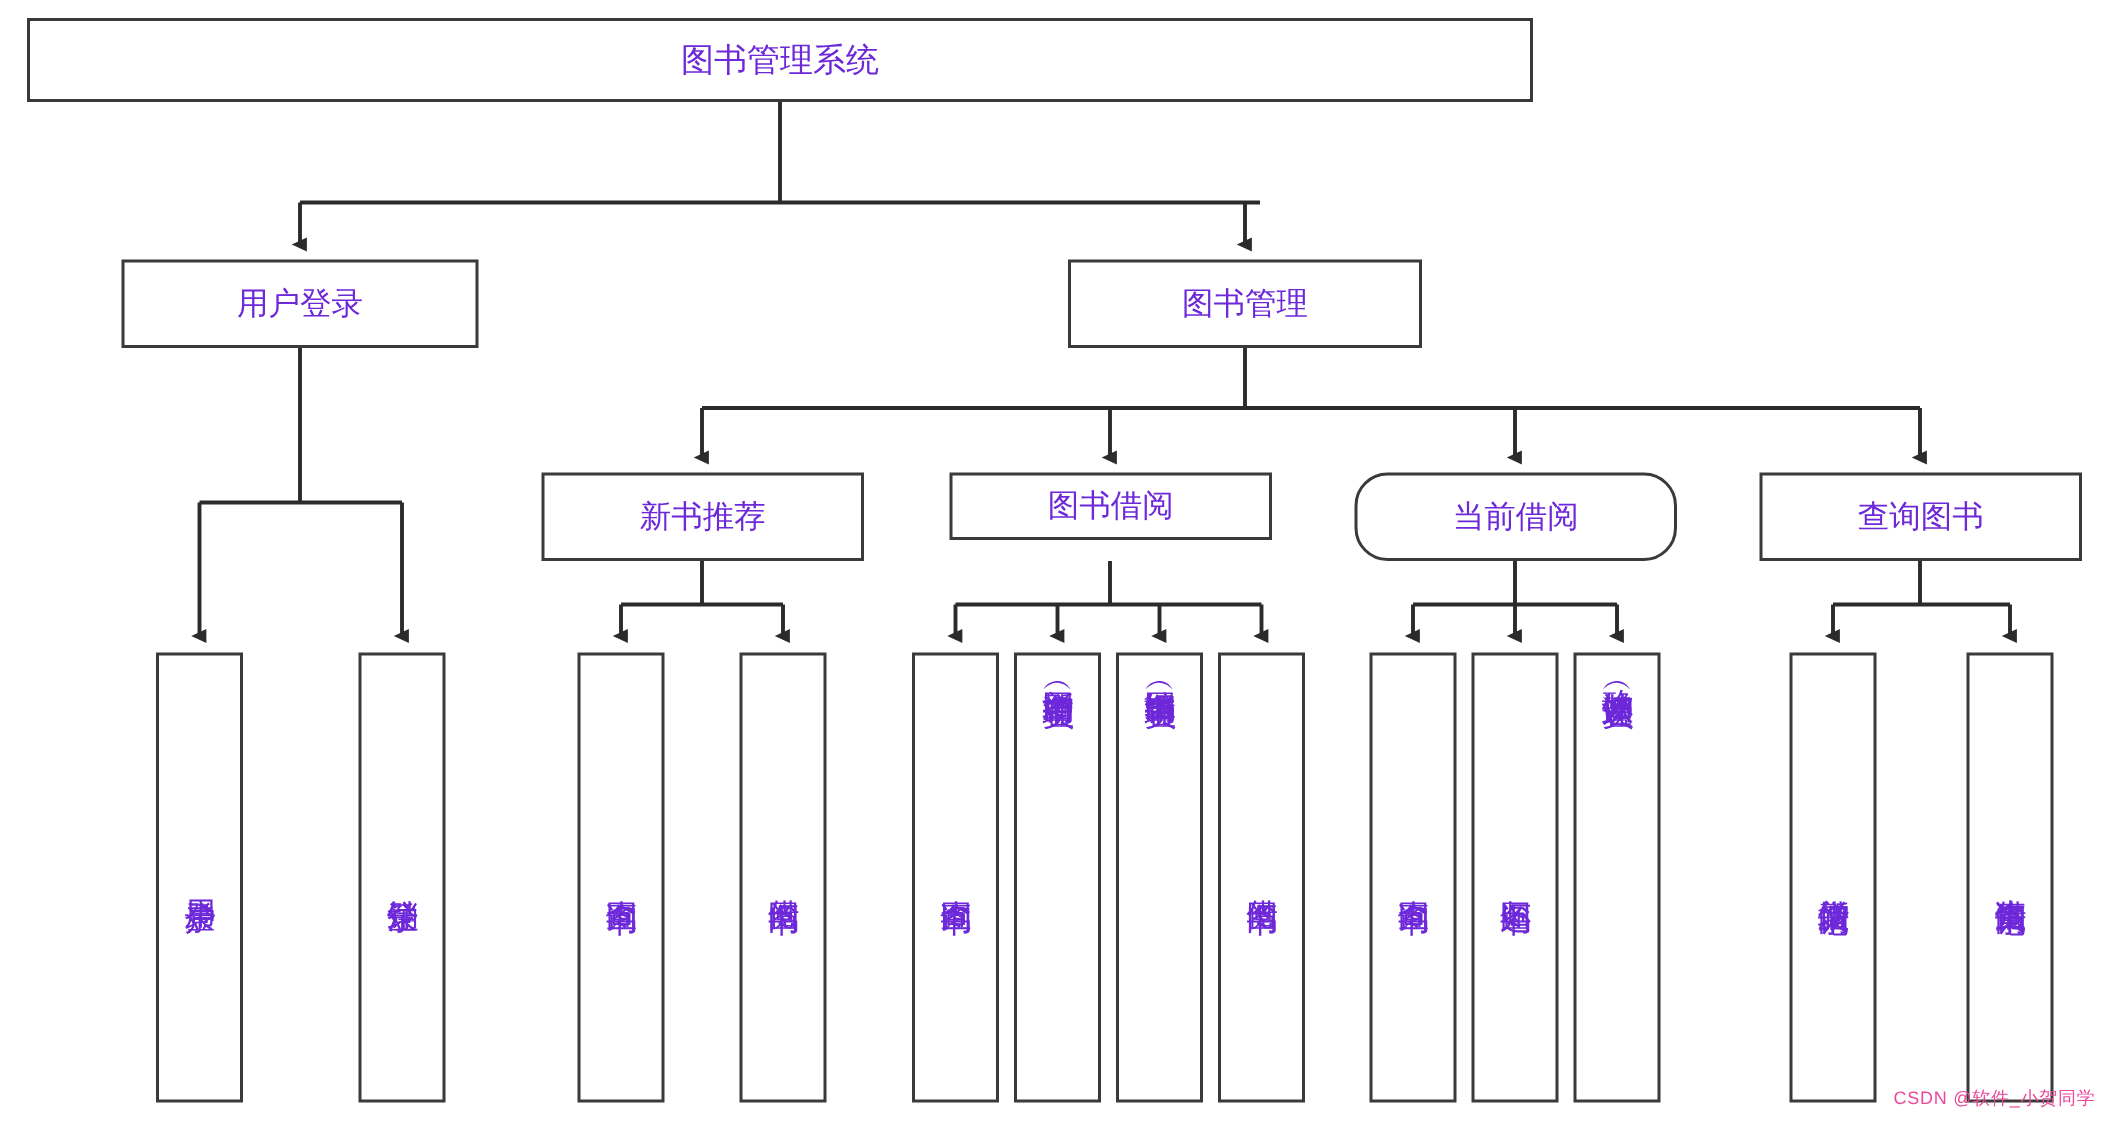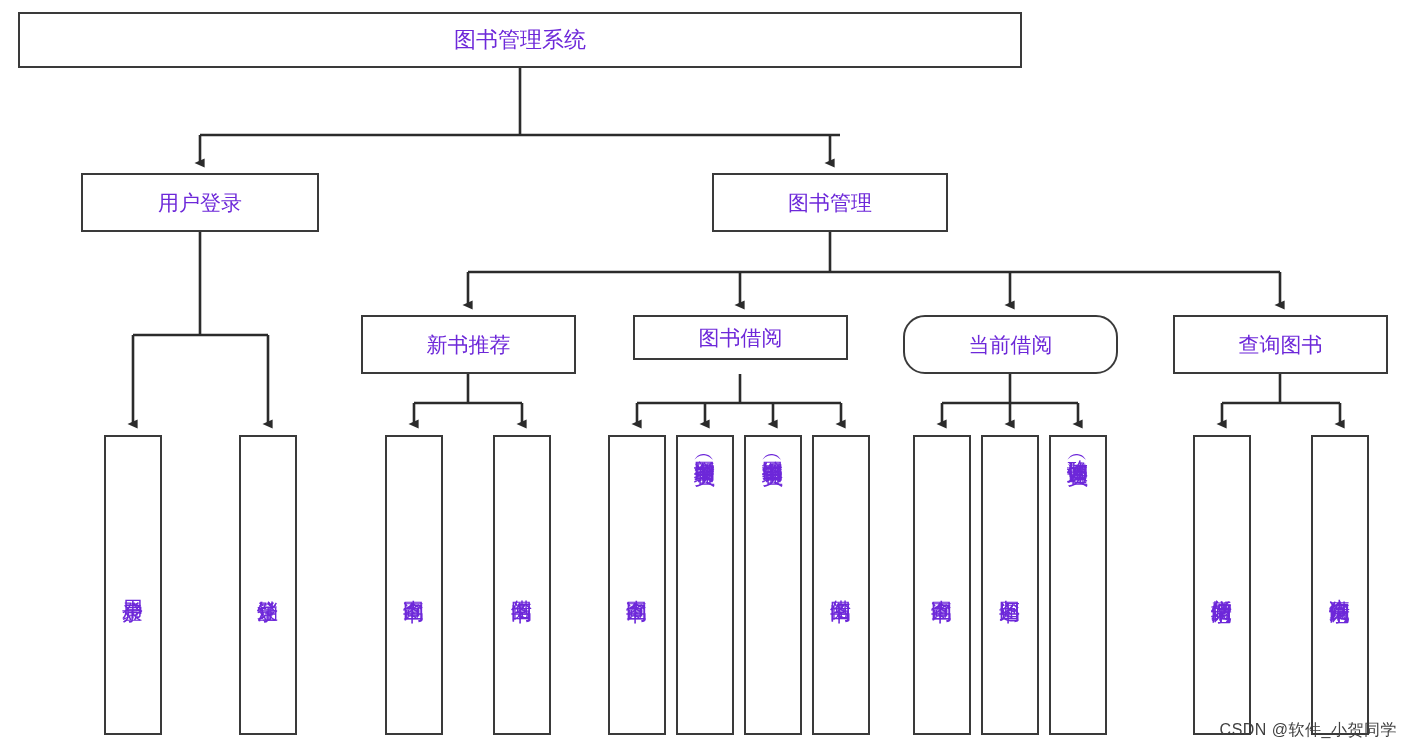--- a/index.html
+++ b/index.html
@@ -56,22 +56,22 @@
     letter-spacing: 1px;
     line-height: 1.0;
     white-space: normal;
   }
   
   .leaf-center { align-items: center; padding-top: 0; }
   .watermark {
     position: absolute;
     right: 8px;
     bottom: 6px;
-    font-size: 16px;
-    color: #404040;
+    font-size: 12px;
+    color: #ec4899;
     letter-spacing: 0.5px;
     z-index: 3;
     white-space: nowrap;
     margin-left: 36px;
   }
 </style>
 </head>
 <body>
 
 <div id="canvas">

